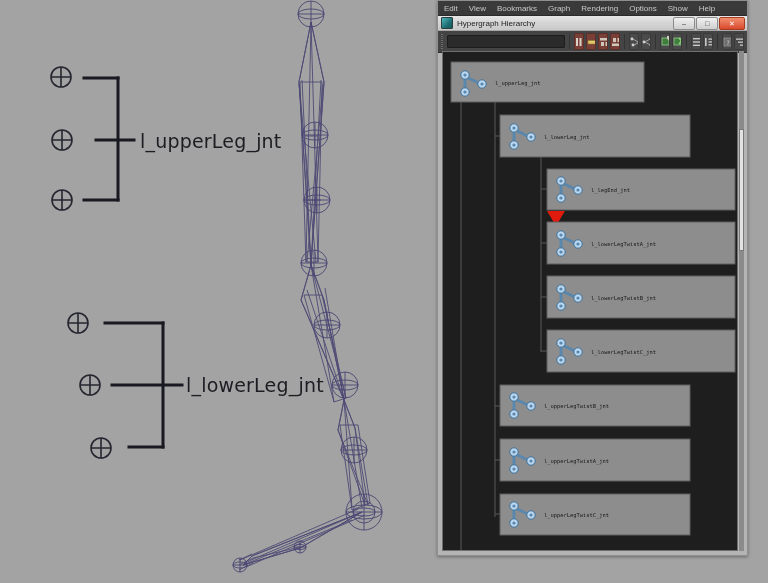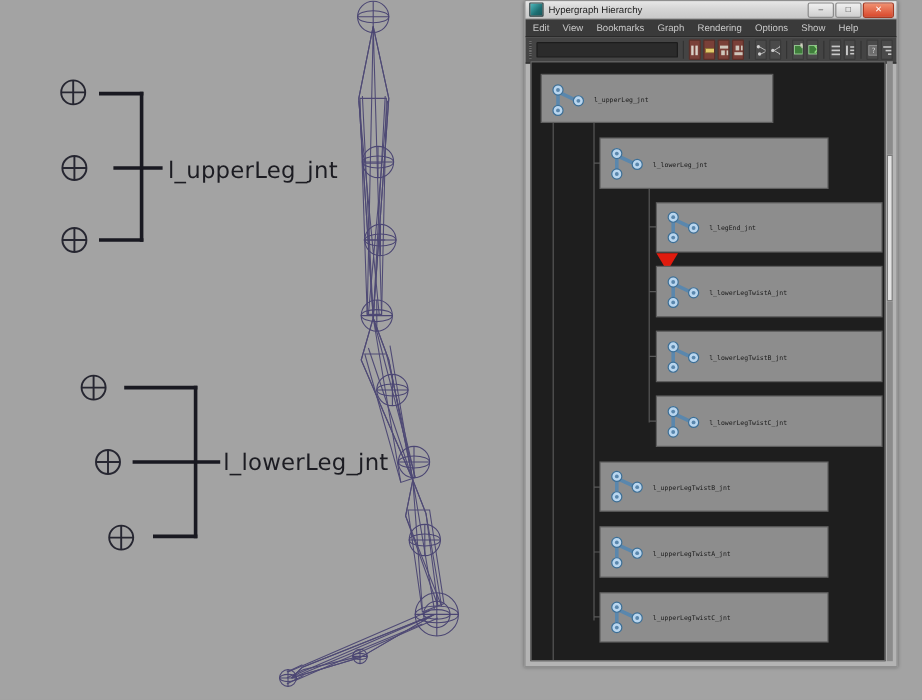--- a/index.html
+++ b/index.html
@@ -199,39 +199,39 @@
       <path d="M163 323 L163 447"></path>
       <path d="M129 447 L163 447"></path>
       <path d="M112 385 L182 385"></path>
     </g>
     <text class="anno-label" x="186" y="392">l_lowerLeg_jnt</text>
   </svg>
 </div>
 
 <div id="hypergraph-window">
 
-  <div id="titlebar">
-    <div id="app-icon"></div>
-    <span id="window-title">Hypergraph Hierarchy</span>
-    <div class="win-btns">
-      <div class="win-btn">–</div>
-      <div class="win-btn">□</div>
-      <div class="win-btn close">✕</div>
-    </div>
-  </div>
-
   <div id="menubar">
     <span class="menu-item">Edit</span>
     <span class="menu-item">View</span>
     <span class="menu-item">Bookmarks</span>
     <span class="menu-item">Graph</span>
     <span class="menu-item">Rendering</span>
     <span class="menu-item">Options</span>
     <span class="menu-item">Show</span>
     <span class="menu-item">Help</span>
+  </div>
+
+  <div id="titlebar">
+    <div id="app-icon"></div>
+    <span id="window-title">Hypergraph Hierarchy</span>
+    <div class="win-btns">
+      <div class="win-btn">–</div>
+      <div class="win-btn">□</div>
+      <div class="win-btn close">✕</div>
+    </div>
   </div>
 
   <div id="toolbar">
     <div id="toolbar-grip"></div>
     <input id="search-input" type="text" placeholder="" style="">
 
     <div class="tb-sep"></div>
 
     <div class="tb-btn red">
       <svg width="11" height="10">

